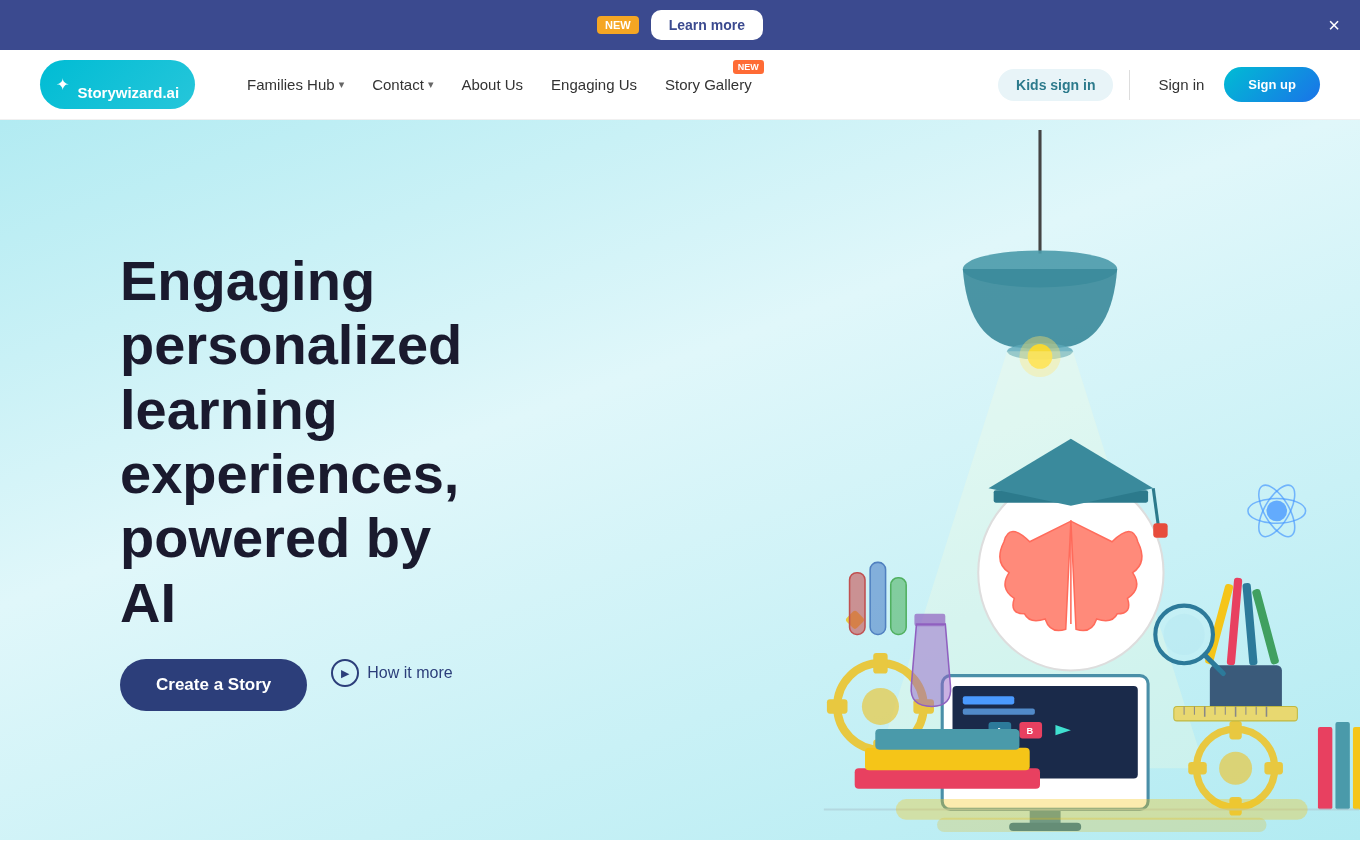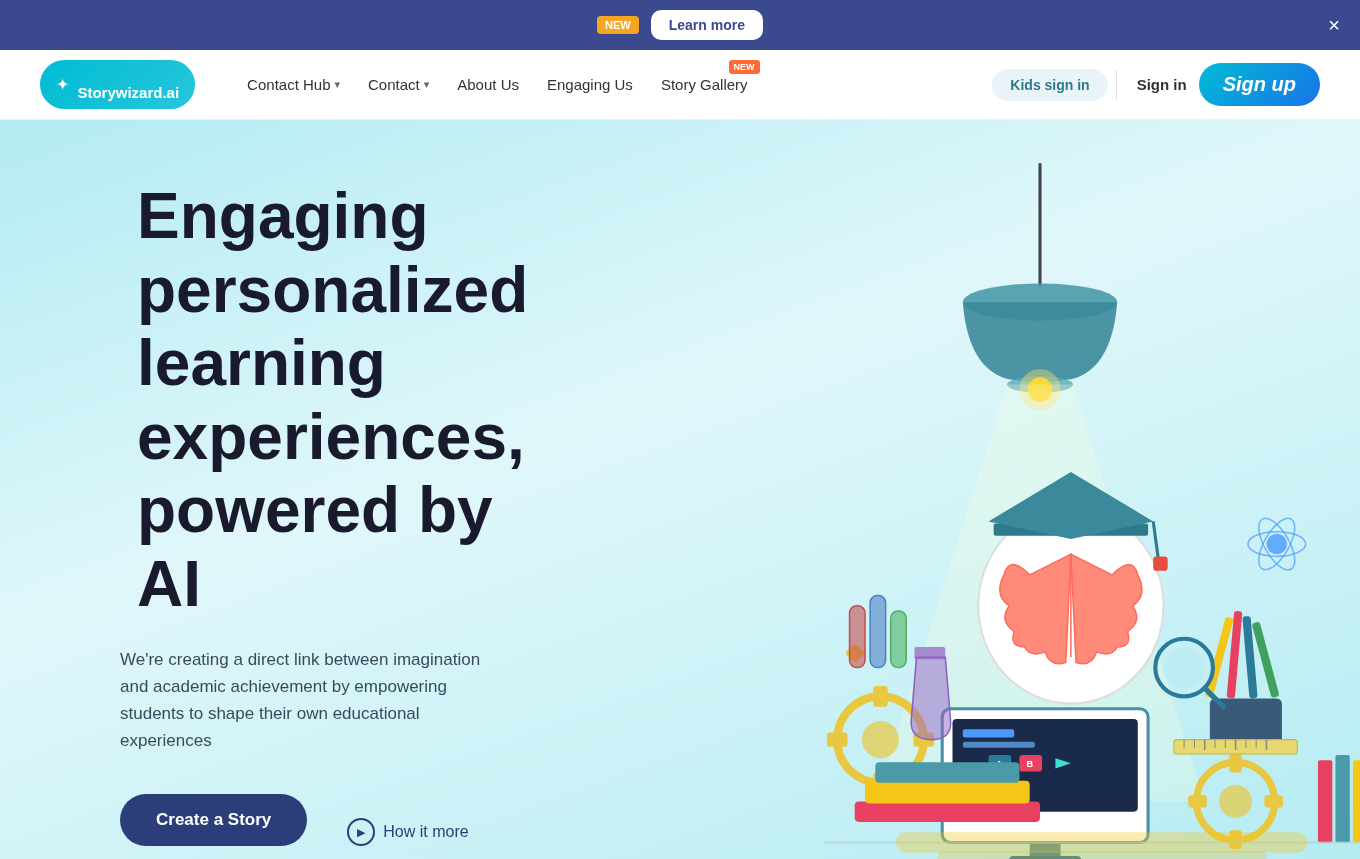--- a/index.html
+++ b/index.html
@@ -112,20 +112,21 @@
       background: #ff6b35;
       color: white;
       font-size: 9px;
       font-weight: 700;
       padding: 2px 5px;
       border-radius: 3px;
     }
     .nav-actions {
       display: flex;
       align-items: center;
+      gap: 8px;
       margin-left: auto;
     }
     .btn-kids-signin {
       background: #e8f4f8;
       color: #2c7a8c;
       border: none;
       border-radius: 20px;
       padding: 8px 18px;
       font-size: 14px;
       font-weight: 600;
@@ -135,68 +136,66 @@
       width: 1px;
       height: 30px;
       background: #ddd;
       margin: 0 8px;
     }
     .btn-signin {
       background: none;
       border: none;
       color: #333;
       font-size: 15px;
-      font-weight: 700;
+      font-weight: 400;
       cursor: pointer;
       padding: 8px 12px;
     }
     .btn-signup {
       background: linear-gradient(135deg, #00bcd4, #1a73e8);
       color: white;
       border: none;
       border-radius: 25px;
       padding: 10px 24px;
-      font-size: 20px;
+      font-size: 13px;
       font-weight: 600;
       cursor: pointer;
-      font-style: italic;
     }
 
     
     .hero {
       background: linear-gradient(160deg, #b2ebf2 0%, #e0f7fa 40%, #b2ebf2 100%);
       min-height: 720px;
       display: flex;
       align-items: center;
       position: relative;
       overflow: hidden;
     }
     .hero-content {
       padding: 60px 120px;
       max-width: 620px;
       z-index: 2;
     }
     .hero-title {
-      font-size: 64px;
+      font-size: 56px;
       font-weight: 800;
       color: #1a1a2e;
       line-height: 1.15;
       margin-bottom: 24px;
-      margin-left: 17px;
     }
     .hero-description {
       font-size: 17px;
       color: #3a4a5c;
       line-height: 1.6;
       margin-bottom: 40px;
     }
     .hero-actions {
       display: flex;
-      align-items: flex-end;
-      gap: 40px;
+      align-items: flex-start;
+      gap: 24px;
     }
     .btn-create-story {
       background: #2c3e7a;
       color: white;
       border: none;
       border-radius: 30px;
       padding: 16px 36px;
       font-size: 17px;
       font-weight: 600;
       cursor: pointer;
@@ -264,21 +263,21 @@
 <nav class="navbar">
   <div class="logo-container">
     <div class="logo-pill">
       <span class="logo-icon">✦</span>
       <span class="logo-text">Storywizard.ai</span>
     </div>
   </div>
 
   <div class="nav-links">
     <div class="nav-item">
-      <span>Contact Hub</span>
+      <span>Families Hub</span>
       <span class="nav-chevron">▾</span>
     </div>
     <div class="nav-item">
       <span>Contact</span>
       <span class="nav-chevron">▾</span>
     </div>
     <div class="nav-item">
       <span>About Us</span>
     </div>
     <div class="nav-item">
@@ -294,21 +293,20 @@
     <button class="btn-kids-signin">Kids sign in</button>
     <div class="divider-line"></div>
     <button class="btn-signin">Sign in</button>
     <button class="btn-signup">Sign up</button>
   </div>
 </nav>
 
 <section class="hero">
   <div class="hero-content">
     <h1 class="hero-title">Engaging personalized learning experiences, powered by AI</h1>
-    <p class="hero-description">We're creating a direct link between imagination and academic achievement by empowering students to shape their own educational experiences</p>
     <div class="hero-actions">
       <button class="btn-create-story">Create a Story</button>
       <button class="btn-how-it-works">
         <div class="play-icon">▶</div>
         <span>How it more</span>
       </button>
     </div>
   </div>
 
   <div class="light-beam"></div>

